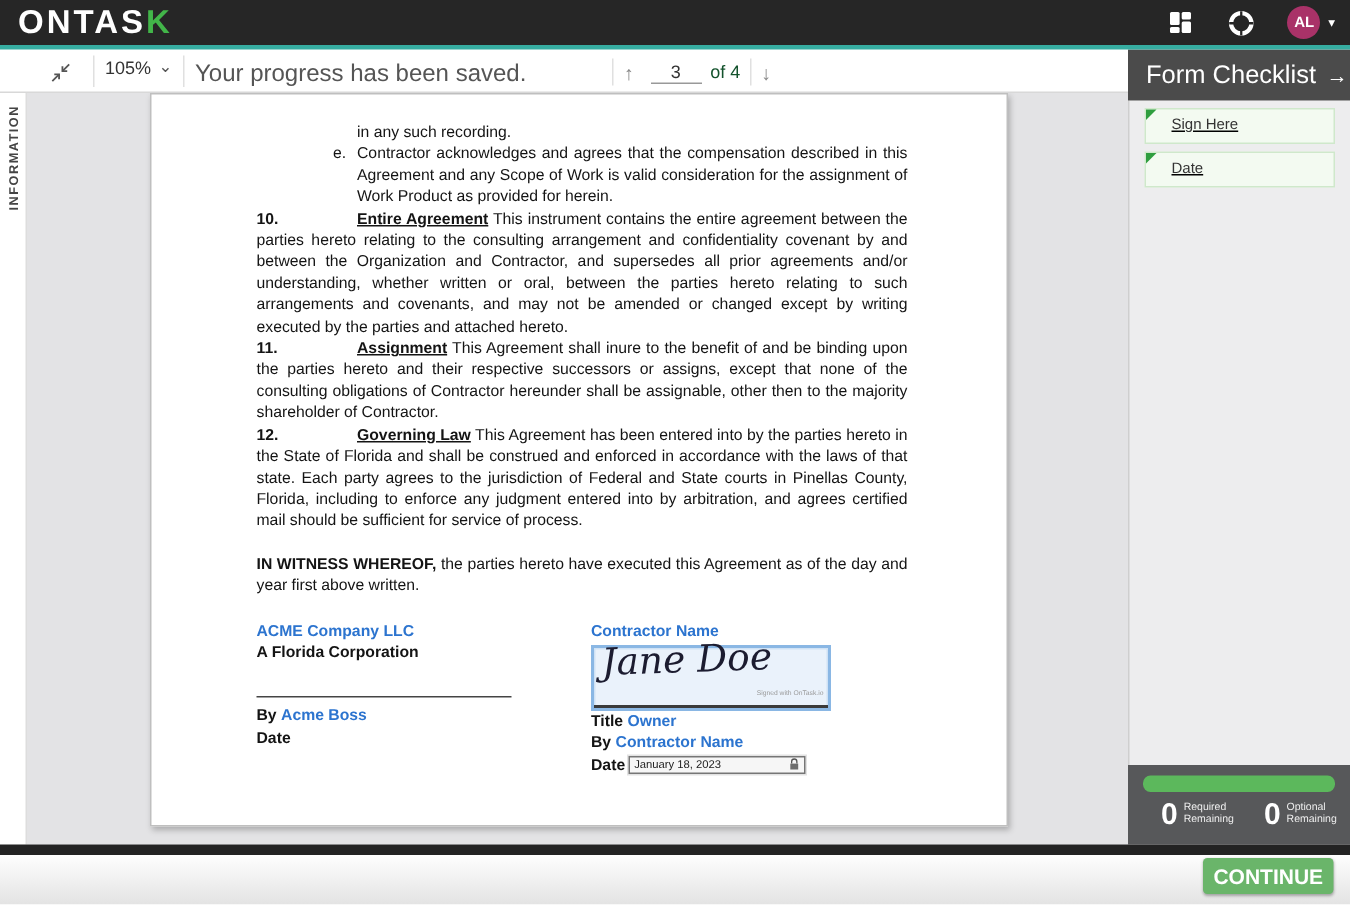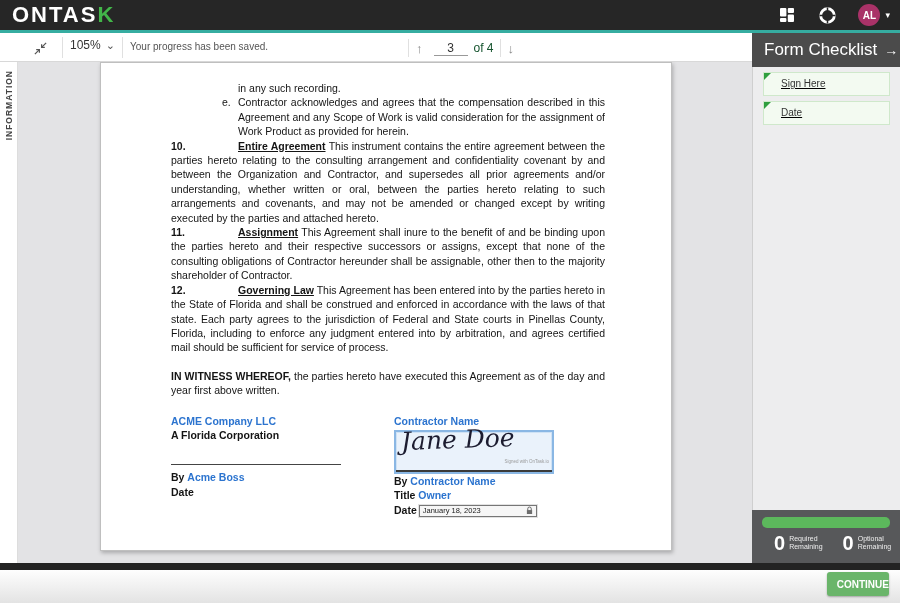--- a/index.html
+++ b/index.html
@@ -16,21 +16,21 @@
   .avatar { width:22px; height:22px; border-radius:50%; background:#a93268; color:#fff; font-size:10px; font-weight:bold; display:flex; align-items:center; justify-content:center; }
   .caret { color:#fff; font-size:9px; }
   .accent-line { position:absolute; top:30px; left:0; width:900px; height:3px; background:#36ada1; z-index:30; }
 
   
   .toolbar { position:absolute; top:33px; left:0; width:752px; height:29px; background:#fff; border-bottom:1px solid #d8d8d8; z-index:20; }
   .tool-sep { position:absolute; top:4px; width:1px; height:21px; background:#e0e0e0; }
   .collapse-btn { position:absolute; left:24px; top:4px; width:32px; height:22px; display:flex; align-items:center; justify-content:center; cursor:pointer; }
   .zoom-dd { position:absolute; left:70px; top:5px; display:flex; align-items:center; gap:5px; cursor:pointer; font-size:12px; color:#333; }
   .zoom-caret { font-size:11px; color:#555; line-height:10px; }
-  .save-msg { position:absolute; left:130px; top:8px; font-size:10px; color:#555; }
+  .save-msg { position:absolute; left:130px; top:8px; font-size:16px; color:#555; }
   .pagenav { position:absolute; left:408px; top:3px; height:24px; display:flex; align-items:center; }
   .nav-btn { font-size:13px; color:#888; padding:0 7px; cursor:pointer; }
   .page-input { width:34px; border:none; border-bottom:1.5px solid #999; text-align:center; font-size:12px; color:#333; background:transparent; margin:0 4px; font-family:"Liberation Sans",sans-serif; }
   .of-label { font-size:12px; color:#14532d; margin:0 6px 0 2px; }
 
   
   .left-strip { position:absolute; top:62px; left:0; width:18px; height:501px; background:#fff; border-right:1px solid #ddd; z-index:10; }
   .info-tab { position:absolute; top:8px; left:4px; writing-mode:vertical-rl; transform:rotate(180deg); font-size:8.5px; font-weight:bold; letter-spacing:1px; color:#444; cursor:pointer; }
 
   
@@ -74,21 +74,21 @@
   .sb-panel { position:absolute; top:510px; left:752px; width:148px; height:53px; background:#57585a; z-index:15; }
   .progress { margin:7px 10px 5px; height:11px; border-radius:5px; background:#5cb85c; }
   .counters { display:flex; padding-left:22px; gap:20px; }
   .counter { display:flex; }
   .counter-zero { font-size:20px; font-weight:bold; color:#fff; line-height:20px; }
   .counter-lbls { font-size:7px; color:#eee; line-height:8px; padding:2px 0 0 4px; }
 
   
   .bottom-strip { position:absolute; top:563px; left:0; width:900px; height:7px; background:#232323; z-index:25; }
   .footer { position:absolute; top:570px; left:0; width:900px; height:33px; background:linear-gradient(180deg,#fefefe,#e3e3e3); z-index:20; }
-  .continue-btn { position:absolute; right:11px; top:2px; width:62px; height:24px; background:#6ab56a; border:none; border-radius:3px; color:#fff; font-size:10px; font-weight:bold; font-family:"Liberation Sans",sans-serif; cursor:pointer; box-shadow:0 1px 2px rgba(0,0,0,.3);text-align:right; }
+  .continue-btn { position:absolute; right:11px; top:2px; width:87px; height:24px; background:#6ab56a; border:none; border-radius:3px; color:#fff; font-size:14px; font-weight:bold; font-family:"Liberation Sans",sans-serif; cursor:pointer; box-shadow:0 1px 2px rgba(0,0,0,.3); }
 </style>
 </head>
 <body>
 
 <div class="topbar">
   <div class="logo"><span>ONTAS</span><span class="logo-k">K</span></div>
   <div class="topbar-right">
     <div class="tb-icon">
       <svg width="16" height="16" viewBox="0 0 16 16">
           <rect x="1" y="1" width="6.4" height="8.6" rx="1" fill="#fff"></rect>
@@ -167,22 +167,22 @@
           <div class="sig-row first"><span class="sig-lbl">By</span> <span class="sig-val">Acme Boss</span></div>
           <div class="sig-row"><span class="sig-lbl">Date</span></div>
         </div>
 
         <div class="sig-right">
           <div class="sig-company blue">Contractor Name</div>
           <div class="sig-widget">
             <span class="sig-script">Jane Doe</span>
             <span class="sig-caption">Signed with OnTask.io</span>
           </div>
+          <div class="sig-row"><span class="sig-lbl">Title</span> <span class="sig-val">Owner</span></div>
           <div class="sig-row"><span class="sig-lbl">By</span> <span class="sig-val">Contractor Name</span></div>
-          <div class="sig-row"><span class="sig-lbl">Title</span> <span class="sig-val">Owner</span></div>
           <div class="sig-row"><span class="sig-lbl">Date</span><span class="date-field">
                 <span>January 18, 2023</span>
                 <svg width="7" height="9" viewBox="0 0 8 10">
                   <path d="M2 4.5V3a2 2 0 0 1 4 0v1.5" fill="none" stroke="#555" stroke-width="1"></path>
                   <rect x="1" y="4.5" width="6" height="4.5" fill="#6d6d6d"></rect>
                 </svg>
               </span></div>
         </div>
       </div>
     </div>

